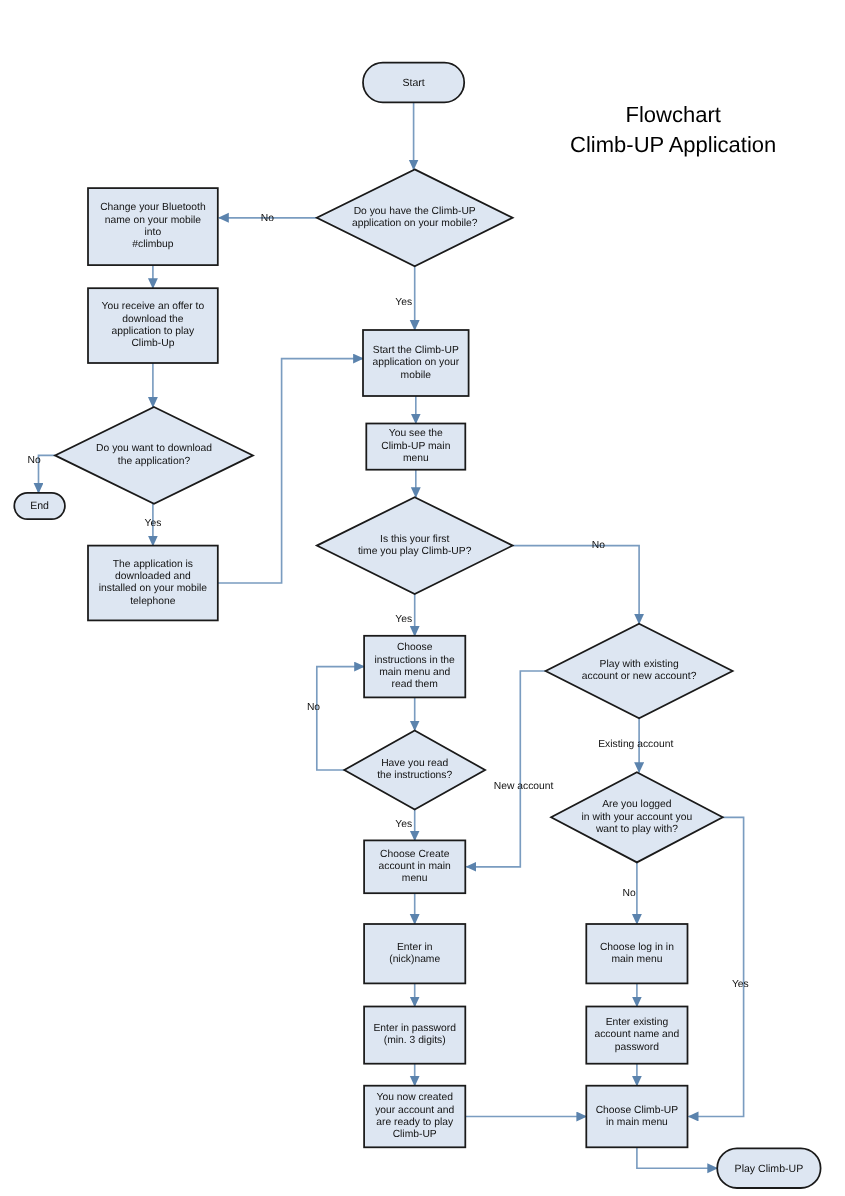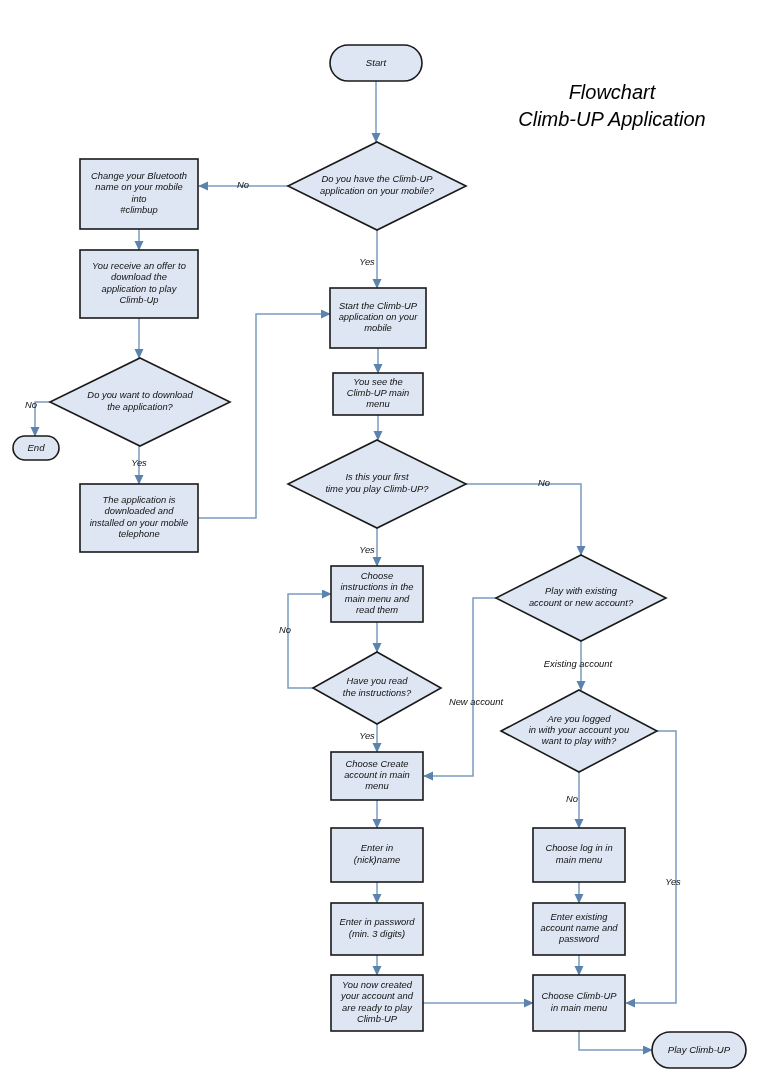--- a/index.html
+++ b/index.html
@@ -10,24 +10,23 @@
   body {
     width: 768px;
     height: 1087px;
     font-family: "Liberation Sans", sans-serif;
     position: relative;
     overflow: hidden;
   }
   #flow-root {
     position: absolute;
     left: 0;
-    top: 0;
+    top: 12px;
     width: 768px;
     height: 874px;
-    font-style: italic;
   }
   svg { display: block; }
   .shape-fill {
     fill: #dde6f2;
     stroke: #1a1a1a;
     stroke-width: 1.6;
   }
   .shape-term {
     fill: #dde6f2;
     stroke: #1a1a1a;

